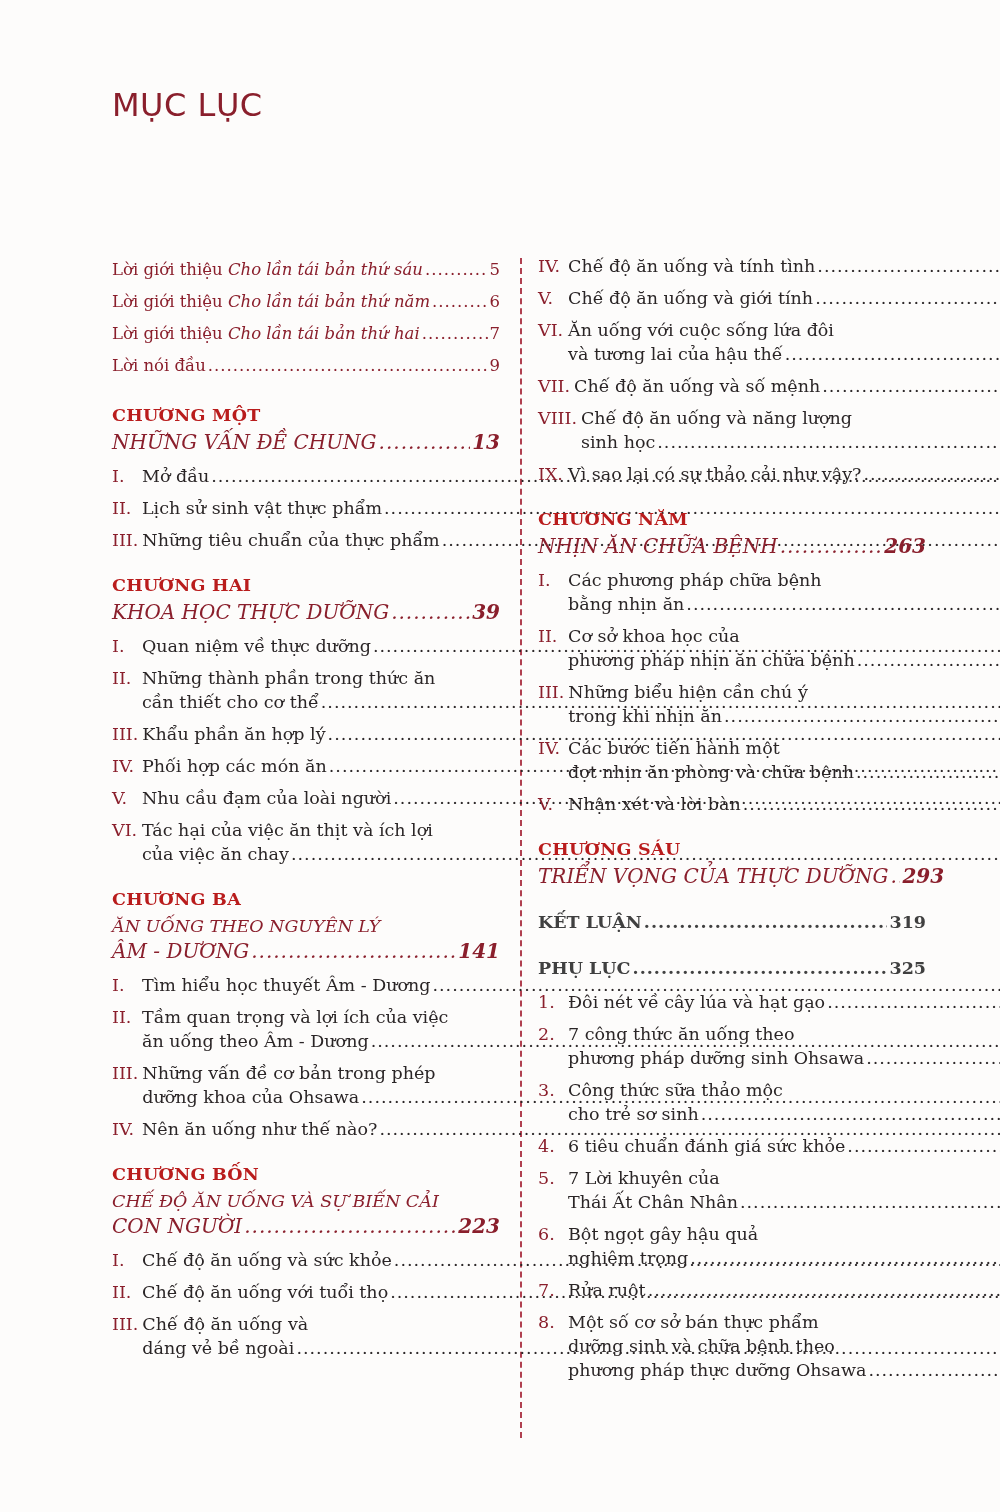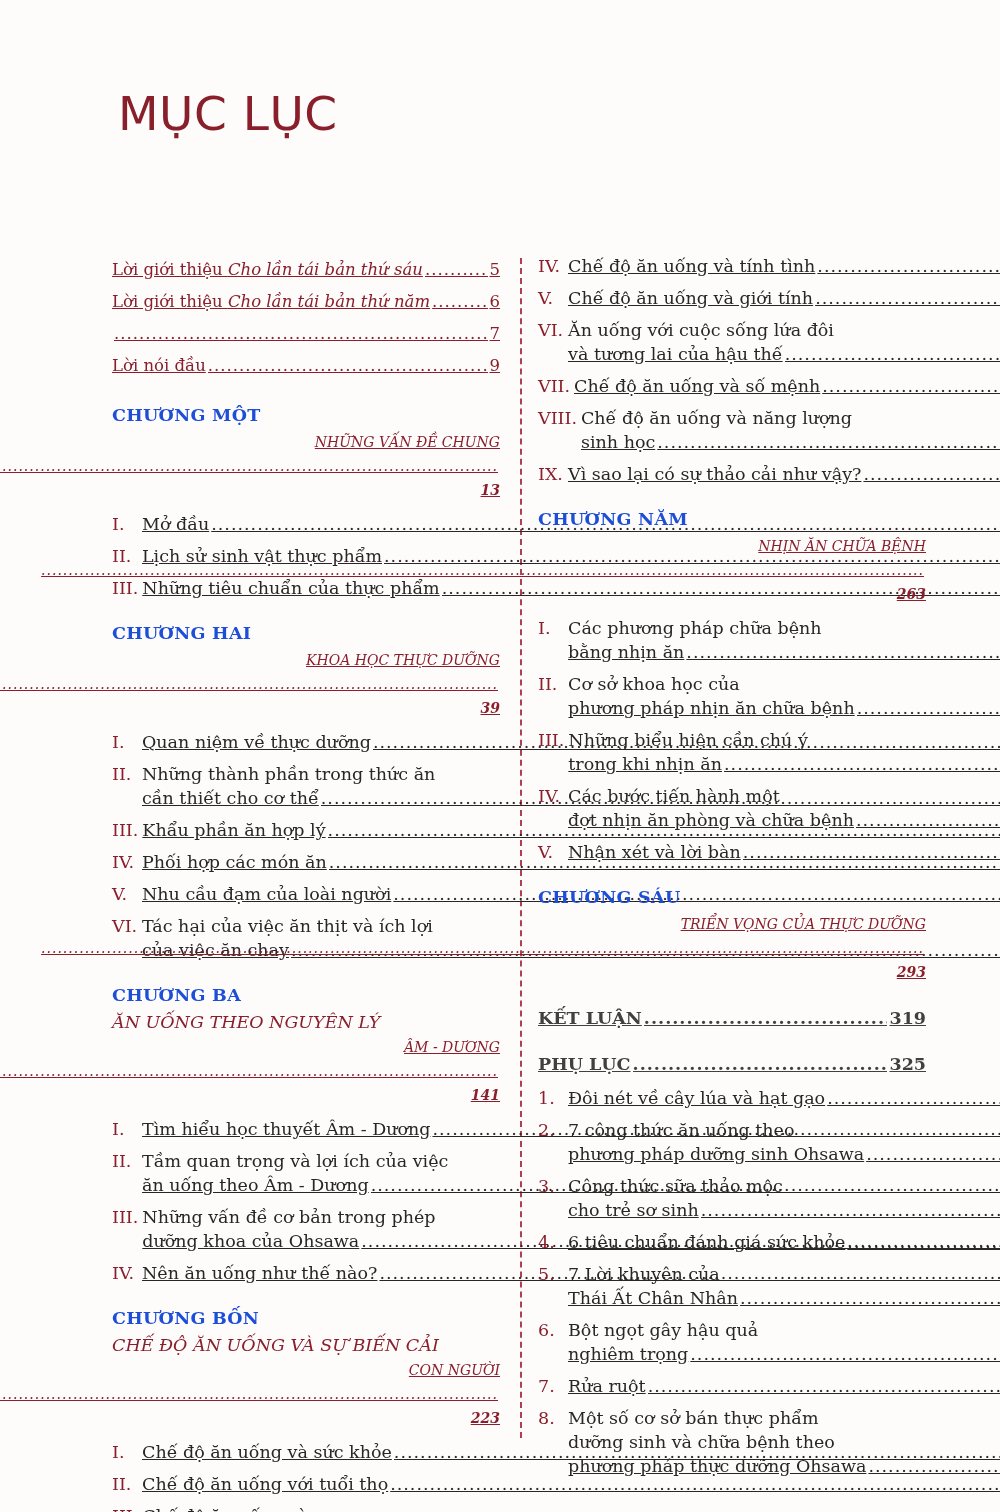--- a/index.html
+++ b/index.html
@@ -2,51 +2,51 @@
 <html><head>
 <meta charset="utf-8">
 <style>
   html, body { margin: 0; padding: 0; }
   body {
     width: 1000px; height: 1512px; background: #fdfcfb; position: relative; overflow: hidden;
     font-family: "DejaVu Serif", "Liberation Serif", serif;
     color: #2a2526;
   }
   .page-title {
-    position: absolute; left: 118px; top: 86px;
+    position: absolute; left: 112px; top: 86px;
     font-family: "DejaVu Sans", "Liberation Sans", sans-serif;
-    font-size: 47px; letter-spacing: 0.5px; color: #8a1f2c; font-weight: normal;
+    font-size: 32px; letter-spacing: 0.5px; color: #8a1f2c; font-weight: normal;
   }
   .col { position: absolute; top: 254px; width: 388px; }
   .col-left { left: 112px; }
   .col-right { left: 538px; }
   .divider {
     position: absolute; left: 520px; top: 258px; height: 1180px; width: 0;
     border-left: 2px dashed #b04050;
   }
   .row {
-    display: flex; align-items: flex-end; font-size: 17.5px; line-height: 24px; text-decoration: underline;
+    display: flex; align-items: flex-start; font-size: 17.5px; line-height: 24px;
   }
   .row .label { white-space: nowrap; }
   .row .leader {
     flex: 1; overflow: hidden; white-space: nowrap; margin: 0 2px; min-width: 10px;
   }
   .row .leader::after {
     content: "..................................................................................................................................................................";
     letter-spacing: 1px;
   }
   .row .page { white-space: nowrap; }
   .intro .row { color: #8a1f2c; font-size: 16.5px; height: 32px; line-height: 32px; }
   .intro .row .it { font-style: italic; }
   .chap-head {
-    color: #1d4ed8; font-size: 17.5px; font-weight: bold; letter-spacing: 0.3px;
+    color: #b91c1c; font-size: 17.5px; font-weight: bold; letter-spacing: 0.3px;
     margin-top: 18px; line-height: 30px;
   }
   .chap-title { color: #8a1f2c; font-style: italic; font-size: 17.5px; line-height: 25px; }
-  .chap-title .row { color: #8a1f2c; font-size: 14px; flex-direction: column; }
+  .chap-title .row { color: #8a1f2c; font-size: 20px; }
   .chap-title .page { font-weight: bold; }
   .items { margin-top: 10px; }
   .item { display: flex; font-size: 17.5px; line-height: 24px; margin-bottom: 8px; }
   .item .num { color: #8a1f2c; font-weight: normal; flex: 0 0 auto; min-width: 30px; }
   .item .num.tight { min-width: 0; margin-right: 4px; }
   .item .body { flex: 1; }
   .item .body .line1 { white-space: nowrap; }
   .big-head .row { color: #404040; font-weight: bold; font-size: 17.5px; }
 </style>
 </head>
@@ -61,20 +61,21 @@
         <span class="label"><span>Lời giới thiệu </span><span class="it">Cho lần tái bản thứ sáu</span></span>
         <span class="leader"></span>
         <span class="page">5</span>
       </div>
       <div class="row">
         <span class="label"><span>Lời giới thiệu </span><span class="it">Cho lần tái bản thứ năm</span></span>
         <span class="leader"></span>
         <span class="page">6</span>
       </div>
       <div class="row">
+        <span class="label"><span>Lời giới thiệu </span><span class="it">Cho lần tái bản thứ hai</span></span>
         <span class="leader"></span>
         <span class="page">7</span>
       </div>
       <div class="row">
         <span class="label"><span>Lời nói đầu </span></span>
         <span class="leader"></span>
         <span class="page">9</span>
       </div>
     </div>
     <div class="chapter">

